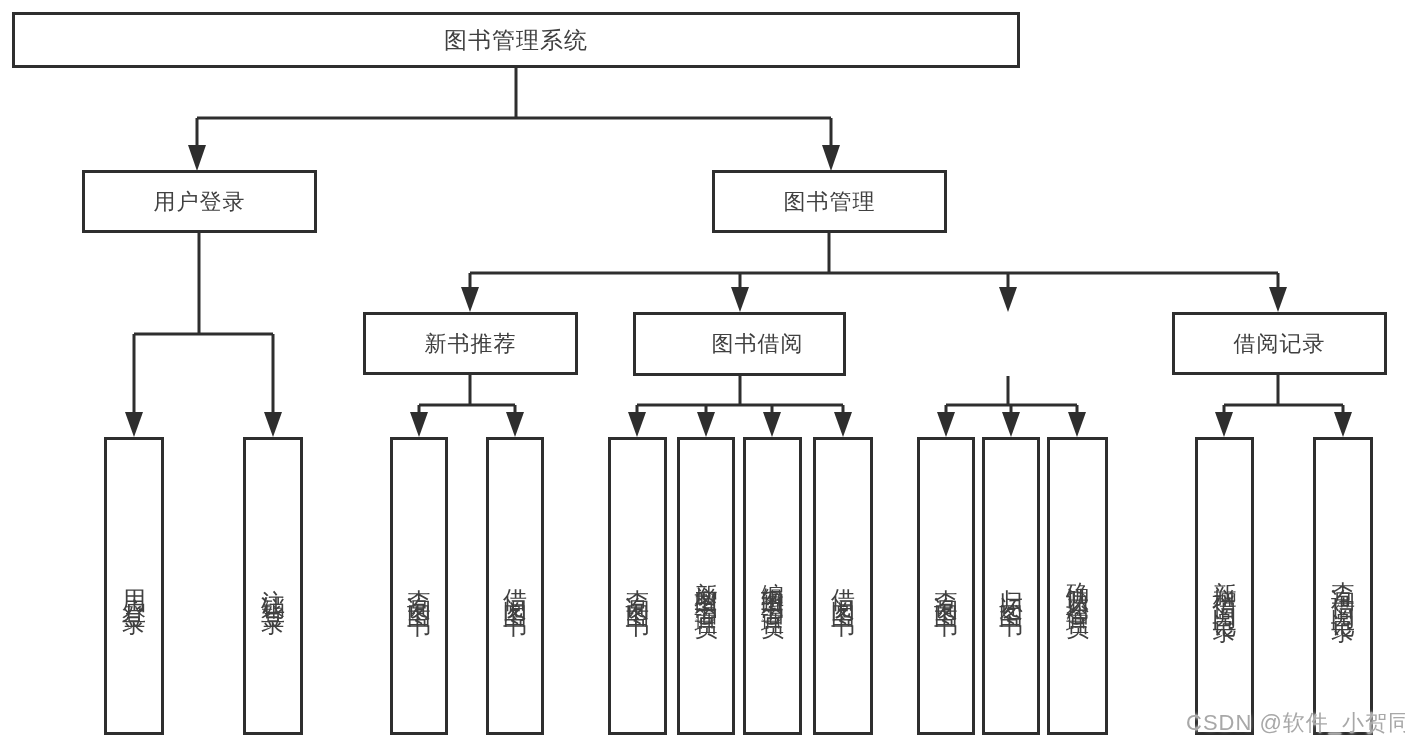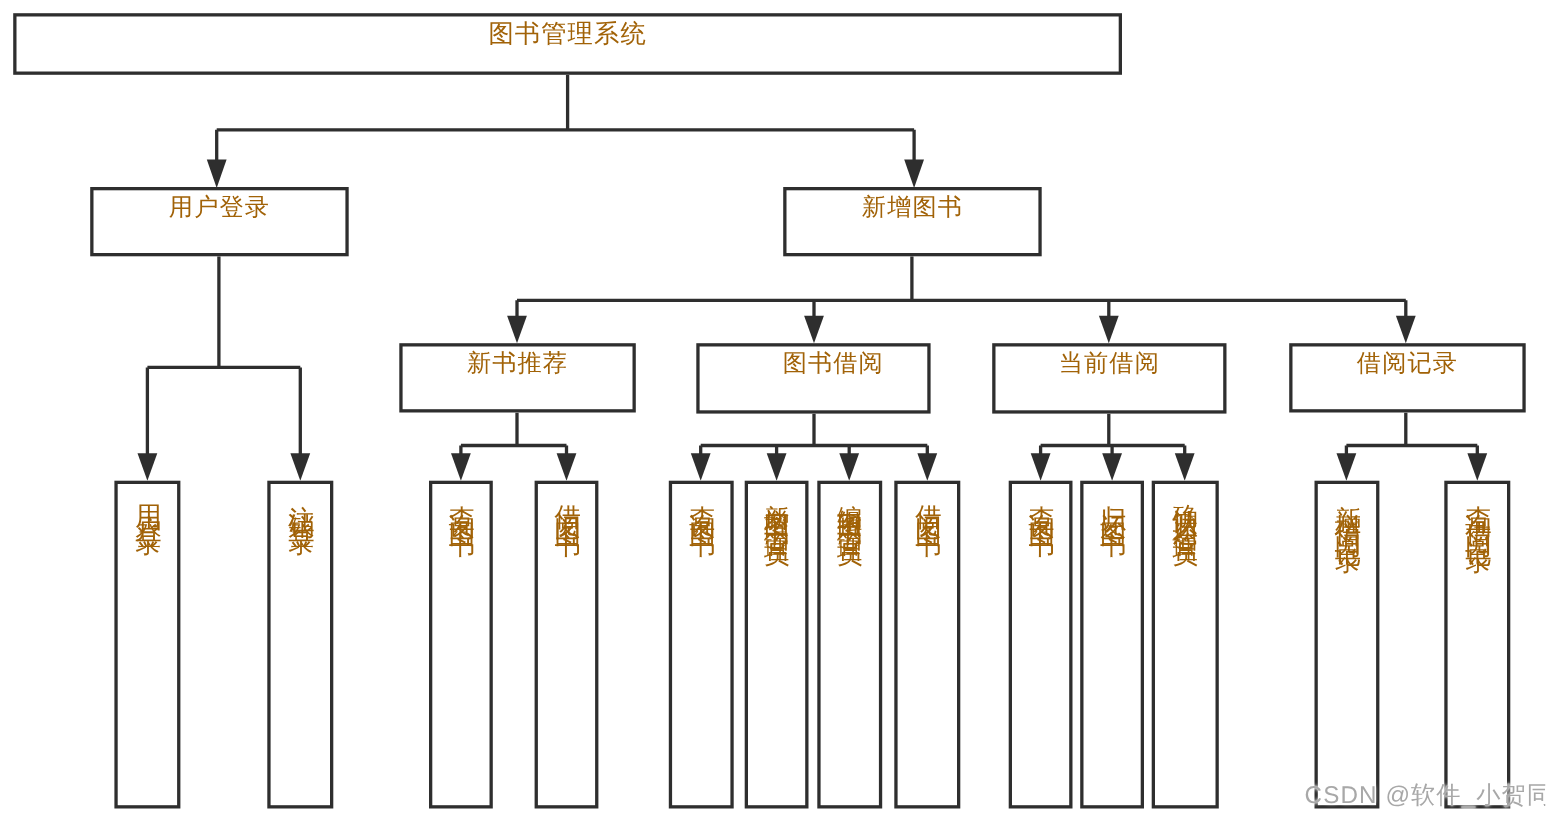--- a/index.html
+++ b/index.html
@@ -9,22 +9,23 @@
     background:#ffffff;
     font-family:"Liberation Sans","DejaVu Sans",sans-serif;
     overflow:hidden;
   }
   .wires{position:absolute;left:0;top:0;z-index:1;}
   .node{
     position:absolute;
     box-sizing:border-box;
     border:3px solid #2e2e2e;
     background:#ffffff;
-    color:#a16207;
+    color:#404040;
     display:flex;
+    align-items:center;
     justify-content:center;
     z-index:2;
   }
   .hnode{font-size:22px;letter-spacing:1px;white-space:nowrap;}
   .root{font-size:23px;}
   .leaf{z-index:2;}
   .vtext{
     writing-mode:vertical-rl;
     text-orientation:mixed;
     line-height:1;
@@ -83,31 +84,28 @@
   </svg>
 
   <div class="node hnode root" style="left:12px;top:12px;width:1008px;height:56px;">
     <span>图书管理系统</span>
   </div>
 
   <div class="node hnode" style="left:82px;top:170px;width:235px;height:63px;">
     <span>用户登录</span>
   </div>
   <div class="node hnode" style="left:712px;top:170px;width:235px;height:63px;">
-    <span>新增图书</span>
+    <span>图书管理</span>
   </div>
 
   <div class="node hnode" style="left:363px;top:312px;width:215px;height:63px;">
     <span>新书推荐</span>
   </div>
   <div class="node hnode" style="left:633px;top:312px;width:213px;height:64px;padding-left:36px;">
     <span>图书借阅</span>
-  </div>
-  <div class="node hnode" style="left:902px;top:312px;width:213px;height:64px;">
-    <span>当前借阅</span>
   </div>
   <div class="node hnode" style="left:1172px;top:312px;width:215px;height:63px;">
     <span>借阅记录</span>
   </div>
 
   <div class="node leaf" style="left:104px;top:437px;width:60px;height:298px;">
     <span class="vtext">用户登录</span>
   </div>
   <div class="node leaf" style="left:243px;top:437px;width:60px;height:298px;">
     <span class="vtext">注销登录</span>

